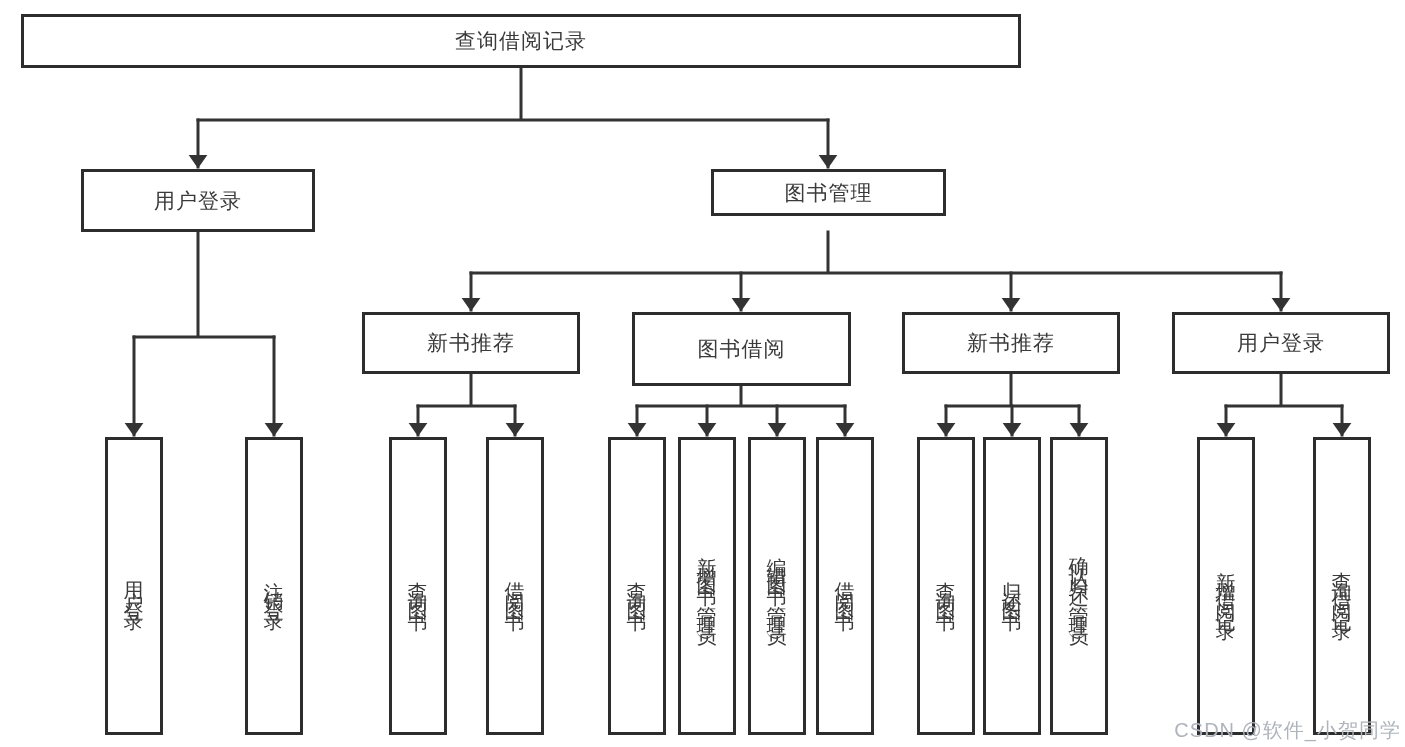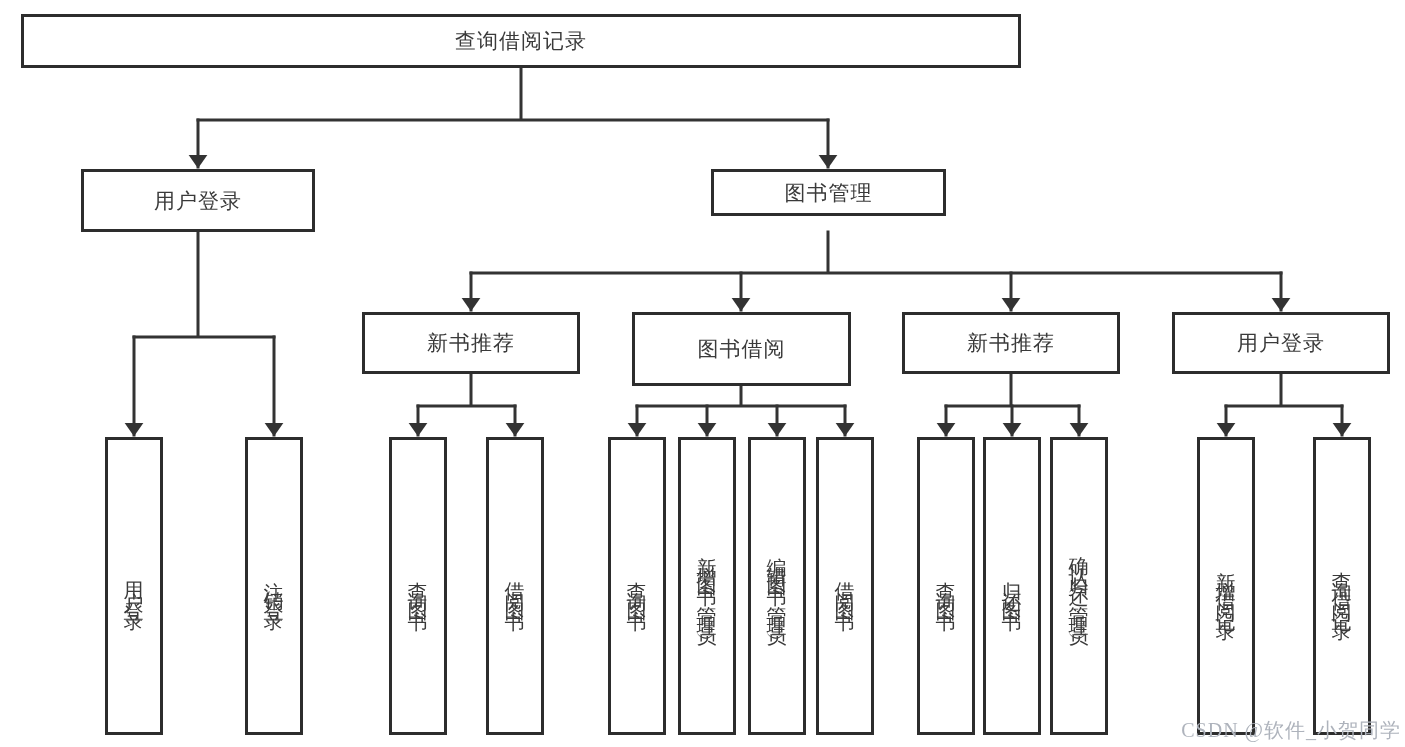--- a/index.html
+++ b/index.html
@@ -134,14 +134,14 @@
       <div class="node vertical" style="left: 1050px; top: 437px; width: 58px; height: 298px; border-color: rgb(45, 45, 45);">
         <span class="label" style="color: rgb(58, 58, 58);">确认归还（管理员）</span>
       </div>
       <div class="node vertical" style="left: 1197px; top: 437px; width: 58px; height: 298px; border-color: rgb(45, 45, 45);">
         <span class="label" style="color: rgb(58, 58, 58);">新增借阅记录</span>
       </div>
       <div class="node vertical" style="left: 1313px; top: 437px; width: 58px; height: 298px; border-color: rgb(45, 45, 45);">
         <span class="label" style="color: rgb(58, 58, 58);">查询借阅记录</span>
       </div>
     </div>
-  <div class="watermark" style="color: rgb(174, 179, 188); font-family: Liberation Serif, serif;">CSDN @软件_小贺同学</div>
+  <div class="watermark" style="color: rgb(174, 179, 188);">CSDN @软件_小贺同学</div>
 </div>
 
 </body></html>

